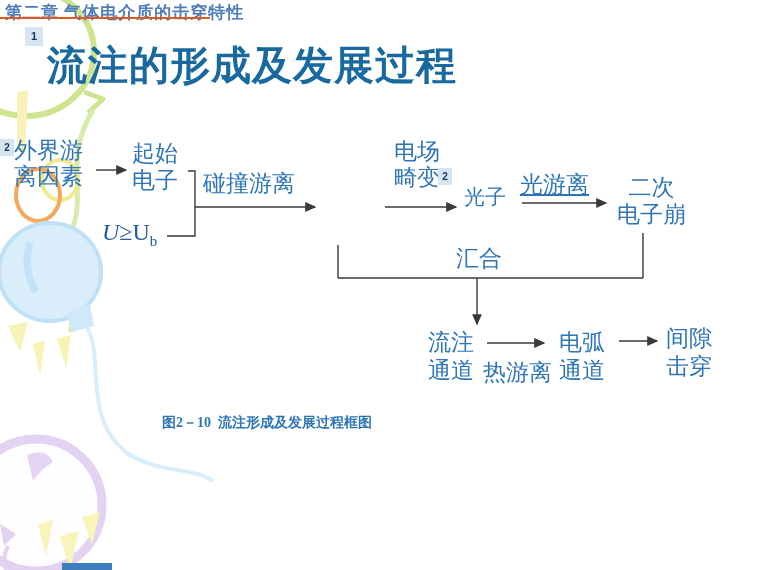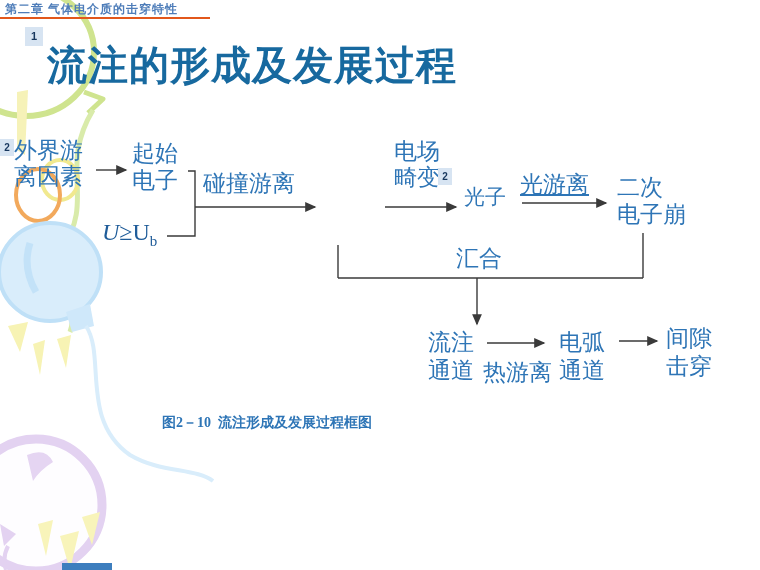--- a/index.html
+++ b/index.html
@@ -2,31 +2,31 @@
 <html><head>
 <meta charset="utf-8">
 <style>
   html,body{margin:0;padding:0;background:#fff;}
   .stage{position:relative;width:760px;height:570px;background:#ffffff;overflow:hidden;
          font-family:"Liberation Serif","DejaVu Serif",serif;}
   svg.deco,svg.connectors{position:absolute;left:0;top:0;pointer-events:none;}
   svg.deco{z-index:0;}
   svg.connectors{z-index:2;}
   .txt{position:absolute;z-index:3;}
-  .chapter{left:5px;top:1px;font-size:12px;font-weight:bold;color:#4E7DB9;letter-spacing:1px;}
+  .chapter{left:5px;top:1px;font-size:17px;font-weight:bold;color:#4E7DB9;letter-spacing:1px;}
   .underline{position:absolute;left:0;top:17px;width:210px;height:2px;background:#E2571B;z-index:3;}
   .badge{position:absolute;z-index:4;background:#D7E4F2;color:#17375E;
          font-family:"Liberation Sans","DejaVu Sans",sans-serif;
          font-size:10px;font-weight:bold;text-align:center;}
   .badge.b1{left:25px;top:27px;width:18px;height:19px;line-height:19px;font-size:11px;}
   .badge.b2a{left:0px;top:139px;width:14px;height:17px;line-height:17px;}
   .badge.b2b{left:438px;top:168px;width:14px;height:17px;line-height:17px;}
   .title{left:47px;top:38px;font-size:40px;font-weight:bold;color:#17699F;letter-spacing:1px;margin:0;}
   .node{color:#2E75B6;font-size:23px;line-height:26px;white-space:nowrap;}
-  .stack span{display:block;}
+  .stack span{display:block;text-align:center;}
   .n-external{left:14px;top:138px;}
   .n-initial{left:132px;top:140px;line-height:27px;}
   .n-cond{left:102px;top:219px;font-size:24px;color:#1F5C99;text-align:right;}
   .n-cond i{font-family:"Liberation Serif",serif;}
   .n-cond sub{font-size:15px;}
   .l-collision{left:203px;top:171px;}
   .n-main{left:330px;top:187px;line-height:27px;}
   .l-field{left:394px;top:139px;}
   .n-photon{left:464px;top:184px;font-size:21px;}
   .l-photo{left:520px;top:172px;text-decoration:underline;}

